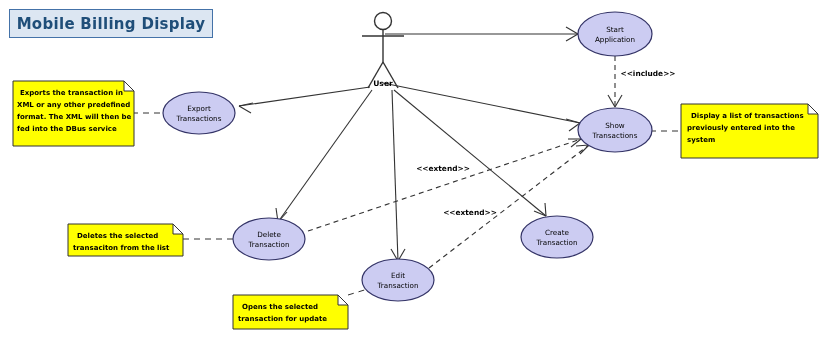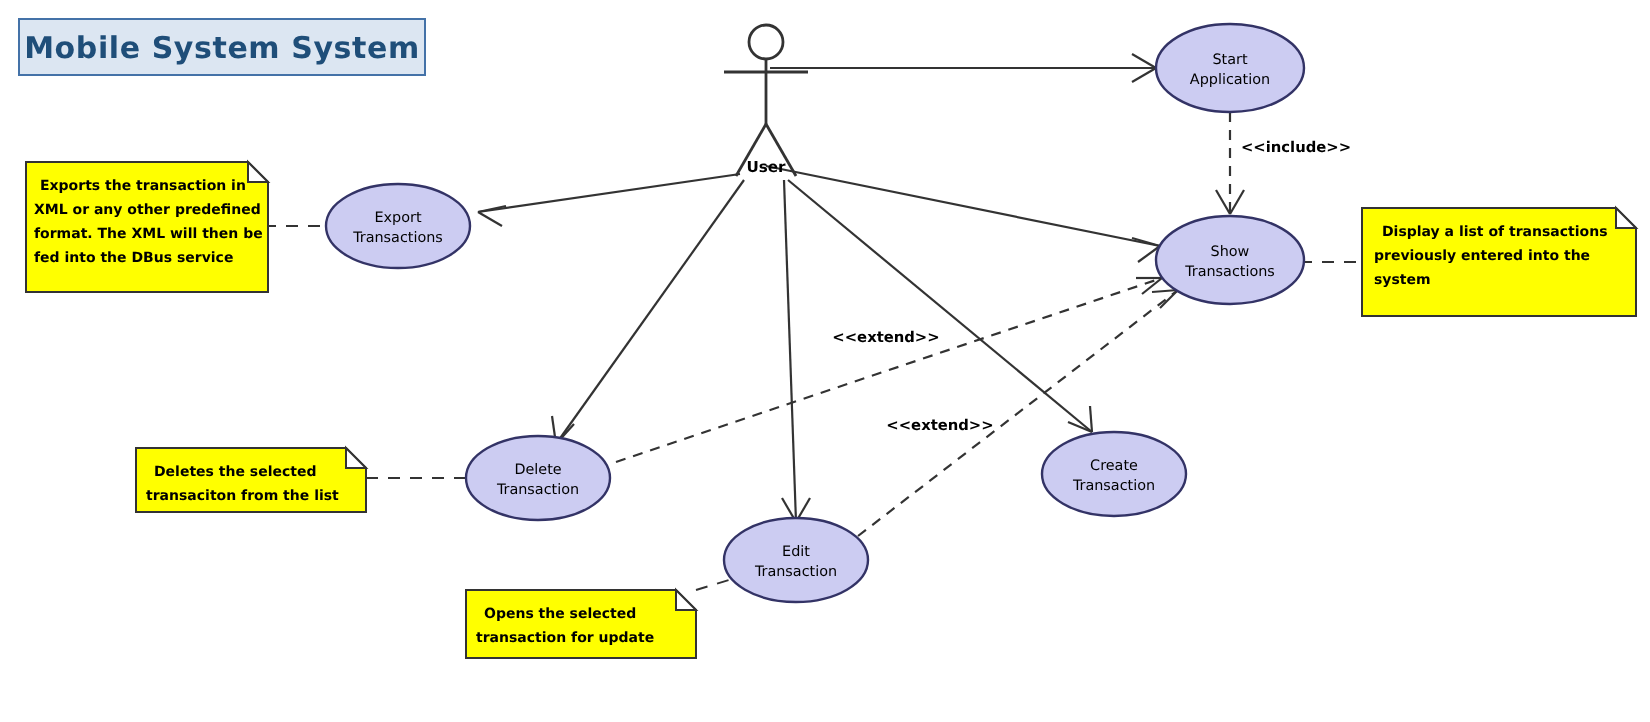--- a/index.html
+++ b/index.html
@@ -128,21 +128,21 @@
     letter-spacing: 0.3px;
     white-space: nowrap;
   }
 </style>
 </head>
 <body>
 
 <div id="diagram-root">
 
   <div class="title-box">
-    <span class="title-text">Mobile System System</span>
+    <span class="title-text">Mobile Billing Display</span>
   </div>
 
   <svg id="uml-canvas" viewBox="0 0 825 361">
 
     <g>
       <line class="assoc-line" x1="385" y1="34" x2="578" y2="34"></line>
       <path class="arrow-barb" d="M 578 34 L 566 27"></path>
       <path class="arrow-barb" d="M 578 34 L 566 41"></path>
     </g>
 

